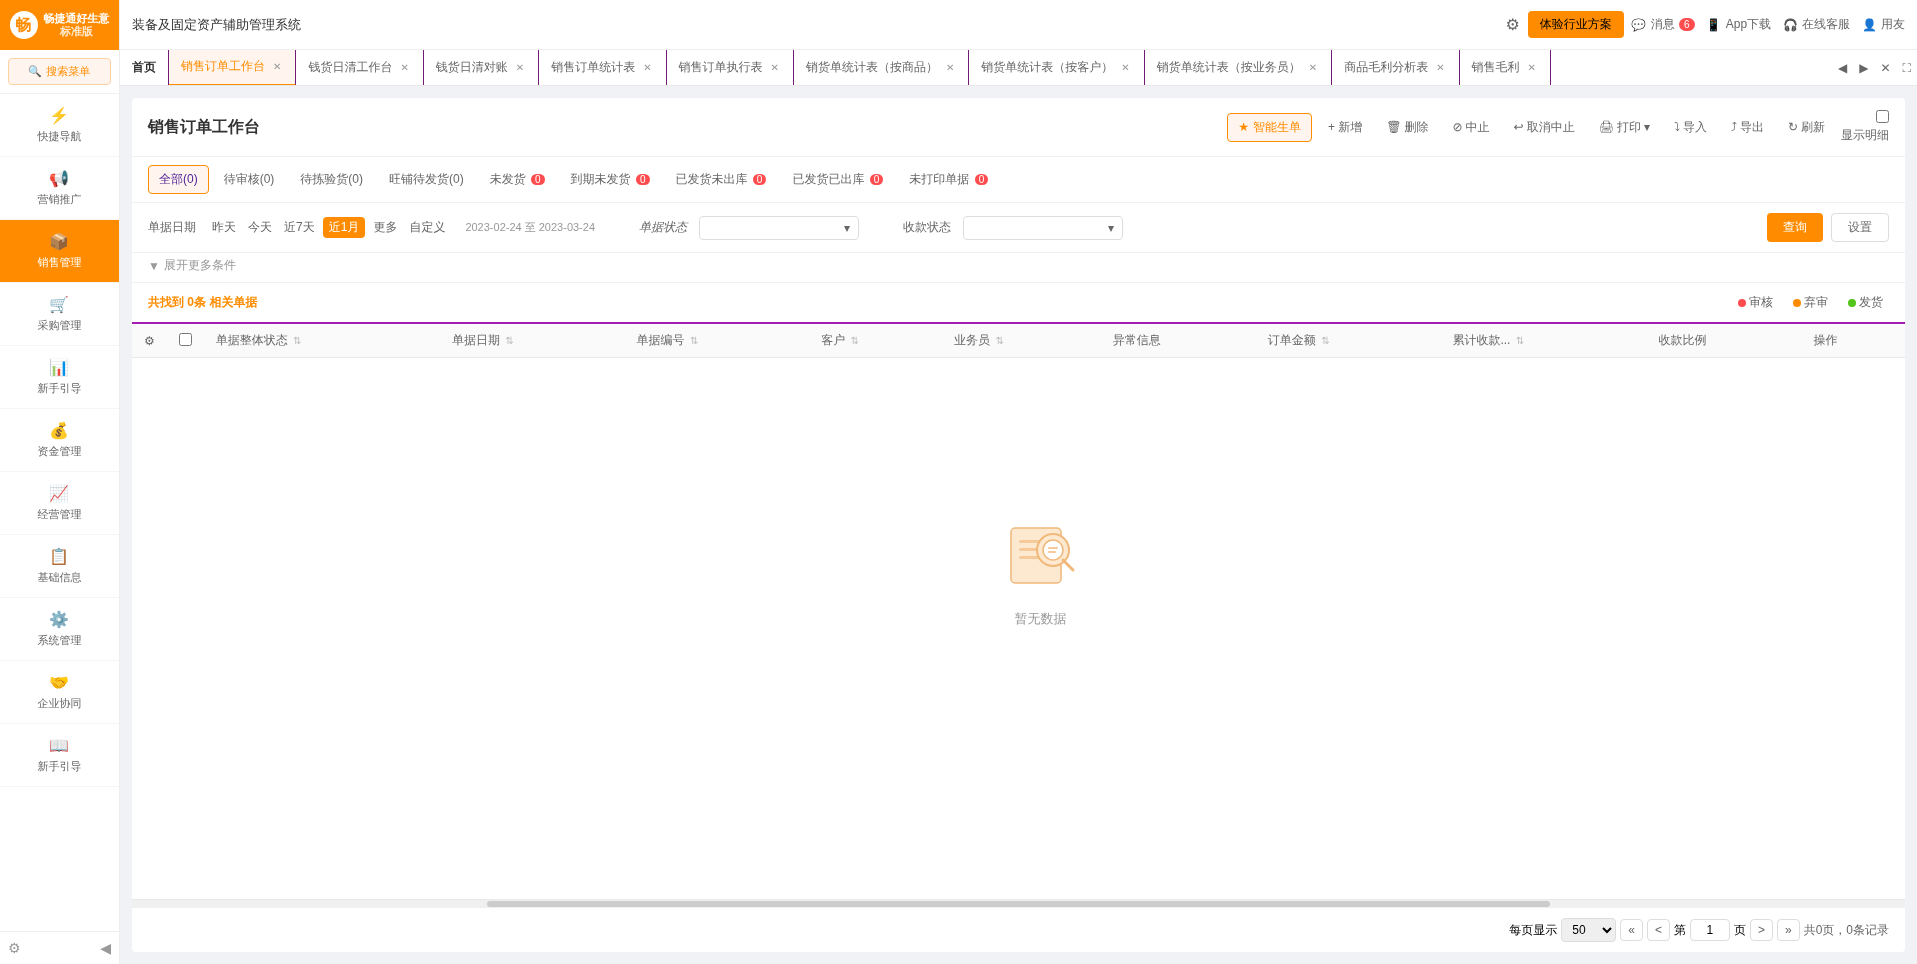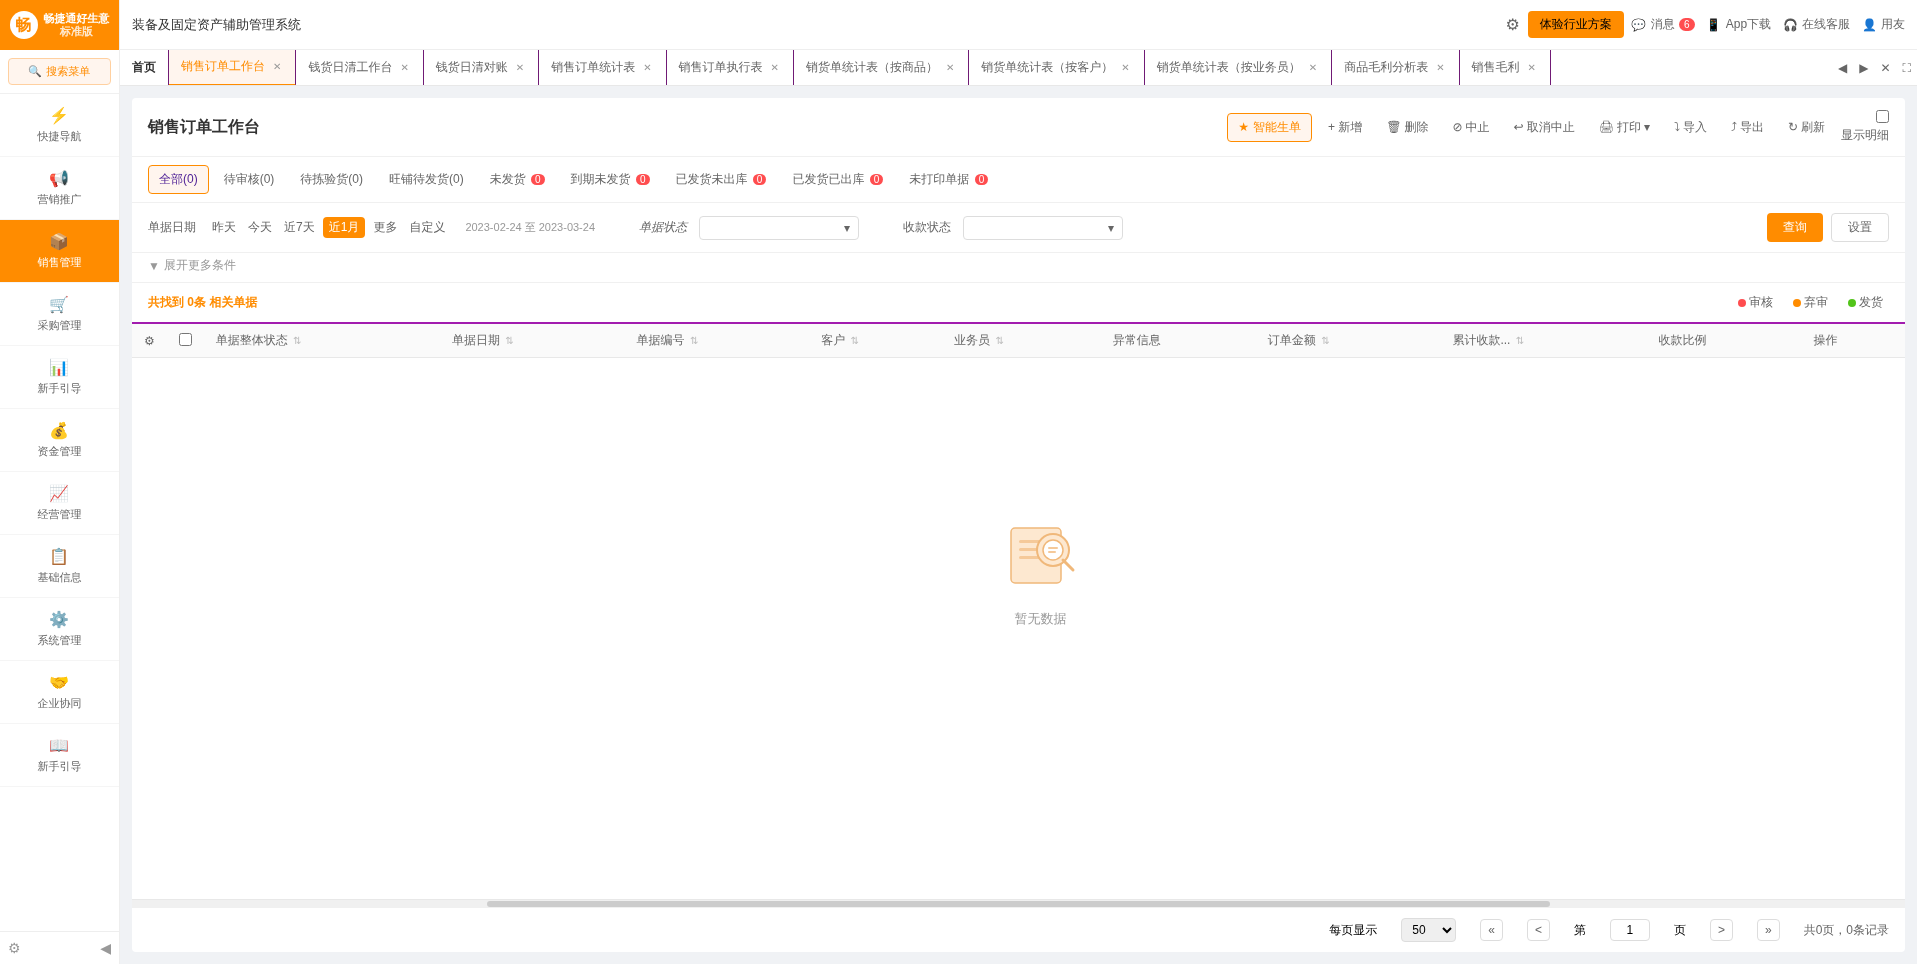--- a/index.html
+++ b/index.html
@@ -85,21 +85,21 @@
     .data-table { width: 100%; border-collapse: collapse; }
     .data-table th { background: #fafafa; border-bottom: 1px solid #e8e8e8; padding: 8px 12px; text-align: left; font-size: 12px; color: #666; font-weight: normal; white-space: nowrap; }
     .data-table th .sort-icon { color: #bbb; margin-left: 2px; font-size: 10px; }
     .data-table td { padding: 8px 12px; border-bottom: 1px solid #f0f0f0; font-size: 12px; color: #333; }
 
     
     .empty-state { display: flex; flex-direction: column; align-items: center; padding: 80px 1px; margin-left: 44px; }
     .empty-text { color: #999; font-size: 13px; }
 
     
-    .pagination-bar { padding: 10px 16px; border-top: 1px solid #f0f0f0; display: flex; align-items: center; justify-content: flex-end; gap: 24px; }
+    .pagination-bar { padding: 10px 16px; border-top: 1px solid #f0f0f0; display: flex; align-items: center; justify-content: flex-end; gap: 4px; }
     .page-size-select { border: 1px solid #ddd; border-radius: 4px; padding: 3px 6px; font-size: 12px; }
     .page-nav-btn { background: none; border: 1px solid #ddd; padding: 3px 7px; border-radius: 4px; cursor: pointer; font-size: 12px; color: #666; }
     .page-input { border: 1px solid #ddd; border-radius: 4px; padding: 3px 6px; width: 40px; text-align: center; font-size: 12px; }
     .page-info { color: #666; font-size: 12px; }
 
     
     .table-scroll { overflow-x: auto; }
     .table-scroll::-webkit-scrollbar { height: 6px; }
     .table-scroll::-webkit-scrollbar-thumb { background: #ccc; border-radius: 3px; }
     .table-scroll::-webkit-scrollbar-track { background: #f0f0f0; }

